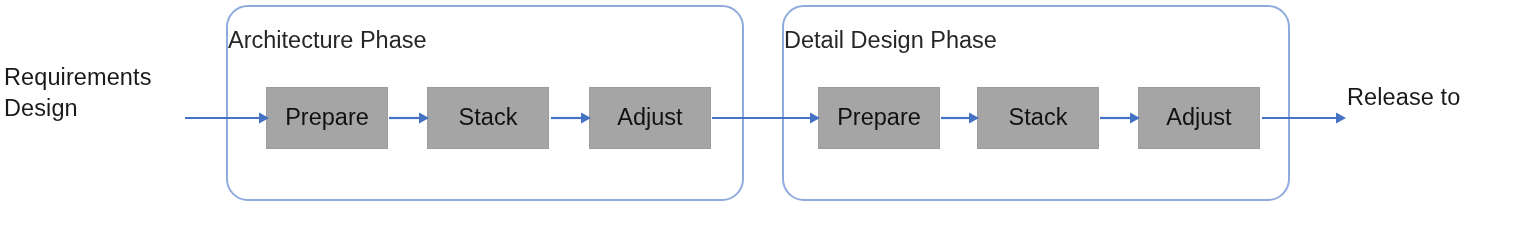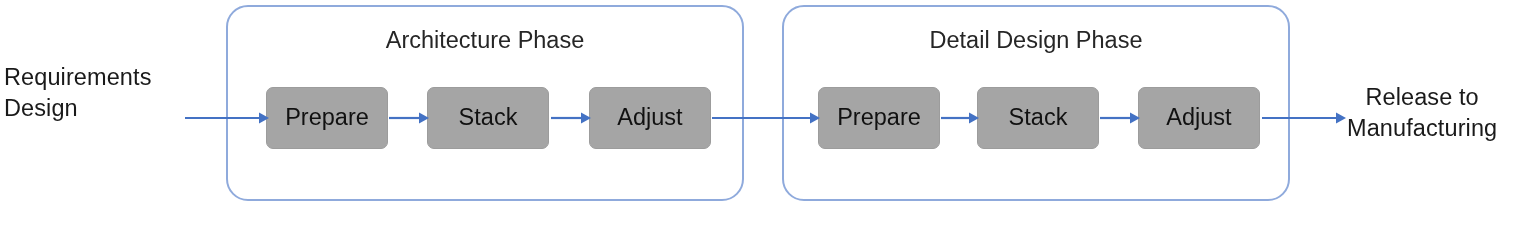--- a/index.html
+++ b/index.html
@@ -50,36 +50,35 @@
     background: transparent;
   }
   #phase-0 { left: 226px; width: 518px; }
   #phase-1 { left: 782px; width: 508px; }
 
   .phase-title {
     position: absolute;
     top: 19px;
     left: 0;
     right: 0;
-    text-align: center;
     font-size: 23.5px;
     line-height: 28px;
     color: #262626;
     white-space: nowrap;
   }
 
   
   .step {
     position: absolute;
     top: 87px;
     height: 62px;
     box-sizing: border-box;
     background: #a5a5a5;
     border: 1px solid #9c9c9c;
-    border-radius: 7px;
+    border-radius: 0;
     display: flex;
     align-items: center;
     justify-content: center;
     color: #111111;
     font-size: 23.5px;
     line-height: 1;
     white-space: nowrap;
   }
 
   
@@ -177,16 +176,15 @@
 
   <div class="connector" id="conn-end">
     <svg width="84" height="14" viewBox="0 0 84 14">
       <line x1="0" y1="7" x2="74" y2="7" stroke="#4472C4" stroke-width="2.2"></line>
       <polygon points="74,1.5 84,7 74,12.5" fill="#4472C4"></polygon>
     </svg>
   </div>
 
   <div class="end-label" id="label-end">
     <div>Release to</div>
-    <div>Manufacturing</div>
   </div>
 
 </div>
 
 </body></html>

